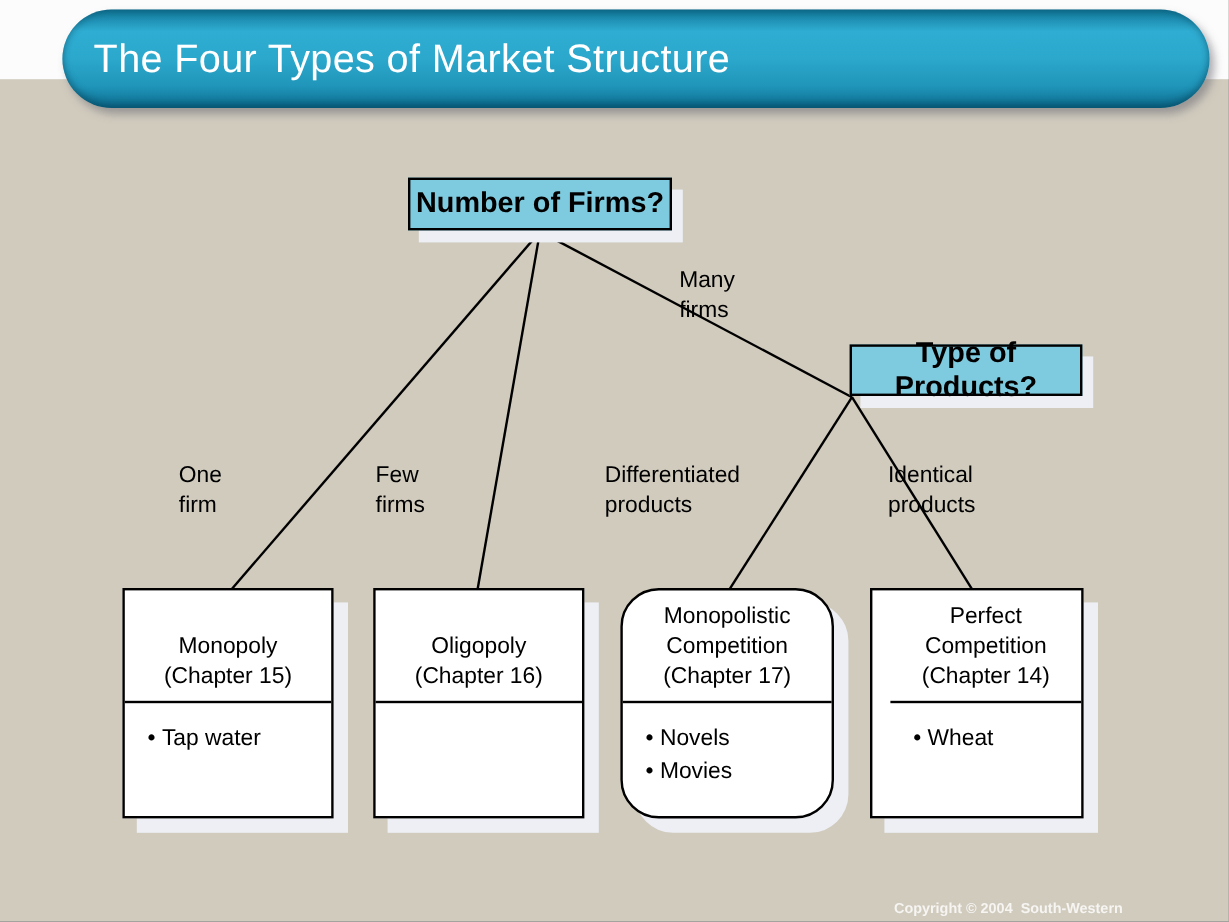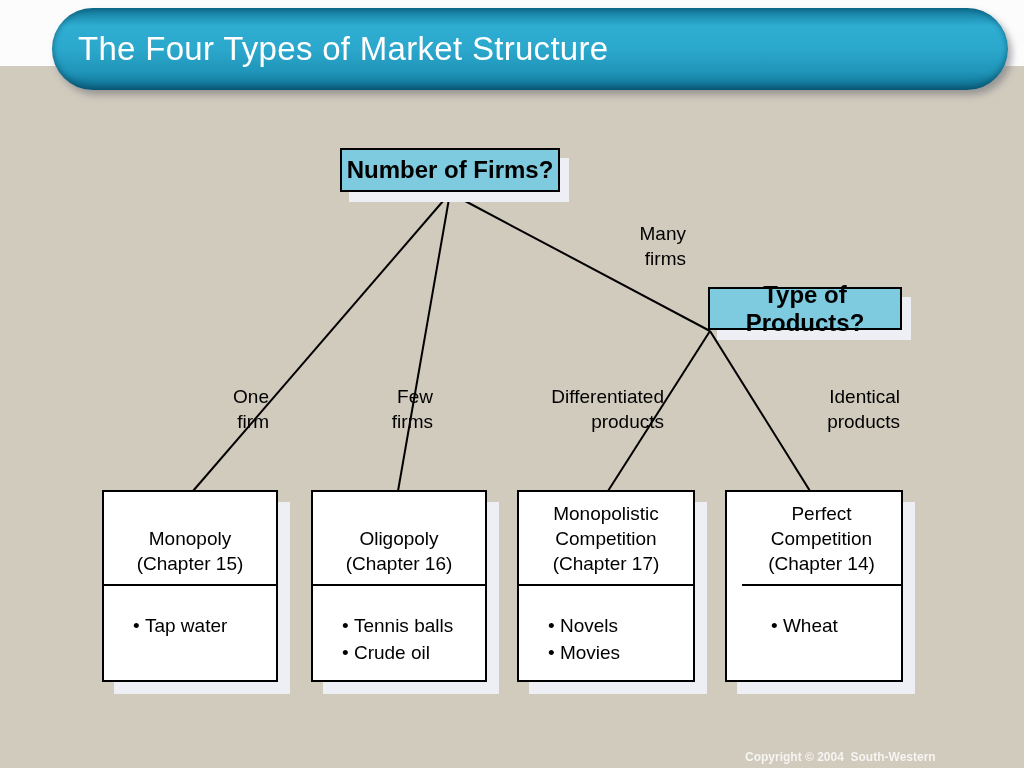--- a/index.html
+++ b/index.html
@@ -28,46 +28,46 @@
   .decision-box {
     position:absolute; background:#7ecade; border:2px solid #000;
     box-shadow:9px 10px 0 #edeff4; box-sizing:border-box;
     display:flex; align-items:center; justify-content:center;
     font-weight:bold; text-align:center;
   }
   .decision-number { left:340px; top:148px; width:220px; height:44px; font-size:24px; }
   .decision-type   { left:708px; top:287px; width:194px; height:43px; font-size:24px; }
 
   .branch-label {
-    position:absolute; text-align:right; font-size:19px; line-height:25px;
+    position:absolute; text-align:left; font-size:19px; line-height:25px;
     white-space:pre-line;
   }
   .lbl-many { left:566px; top:221px; width:120px; }
   .lbl-one  { left:149px; top:384px; width:120px; }
   .lbl-few  { left:313px; top:384px; width:120px; }
   .lbl-diff { left:504px; top:384px; width:160px; }
   .lbl-iden { left:740px; top:384px; width:160px; }
 
   .outcome-box {
     position:absolute; top:490px; height:192px; background:#ffffff;
     border:2px solid #000; box-shadow:12px 12px 0 #edeff4;
     box-sizing:border-box; display:flex; flex-direction:column;
   }
   .ob-1 { left:102px; width:176px; }
   .ob-2 { left:311px; width:176px; }
-  .ob-3 { left:517px; width:178px; }
+  .ob-3 { left:517px; width:178px;border-radius:32px; }
   .ob-4 { left:725px; width:178px;padding-left:15px; }
   .outcome-title {
     height:94px; border-bottom:2px solid #000; box-sizing:border-box;
     display:flex; align-items:flex-end; justify-content:center;
     text-align:center; white-space:pre-line;
     font-size:19px; line-height:25px; padding-bottom:8px;
   }
   .outcome-list {
-    list-style:none; margin:14px; padding:12px 4px 0 15px;
+    list-style:none; margin:4px; padding:12px 4px 0 15px;
     font-size:19px; line-height:27px;
   }
   .outcome-list li::before { content:"\2022\00a0 "; }
 
   .copyright {
     position:absolute; left:745px; top:750px;
     font-size:12px; font-weight:bold; color:rgba(255,255,255,0.8);
     white-space:pre;
   }
 </style>
@@ -108,24 +108,20 @@
     <div class="outcome-title">Monopoly
 (Chapter 15)</div>
     <ul class="outcome-list">
       <li>Tap water</li>
     </ul>
   </div>
 
   <div class="outcome-box ob-2">
     <div class="outcome-title">Oligopoly
 (Chapter 16)</div>
-    <ul class="outcome-list">
-      <li>Tennis balls</li>
-      <li>Crude oil</li>
-    </ul>
   </div>
 
   <div class="outcome-box ob-3">
     <div class="outcome-title">Monopolistic
 Competition
 (Chapter 17)</div>
     <ul class="outcome-list">
       <li>Novels</li>
       <li>Movies</li>
     </ul>

